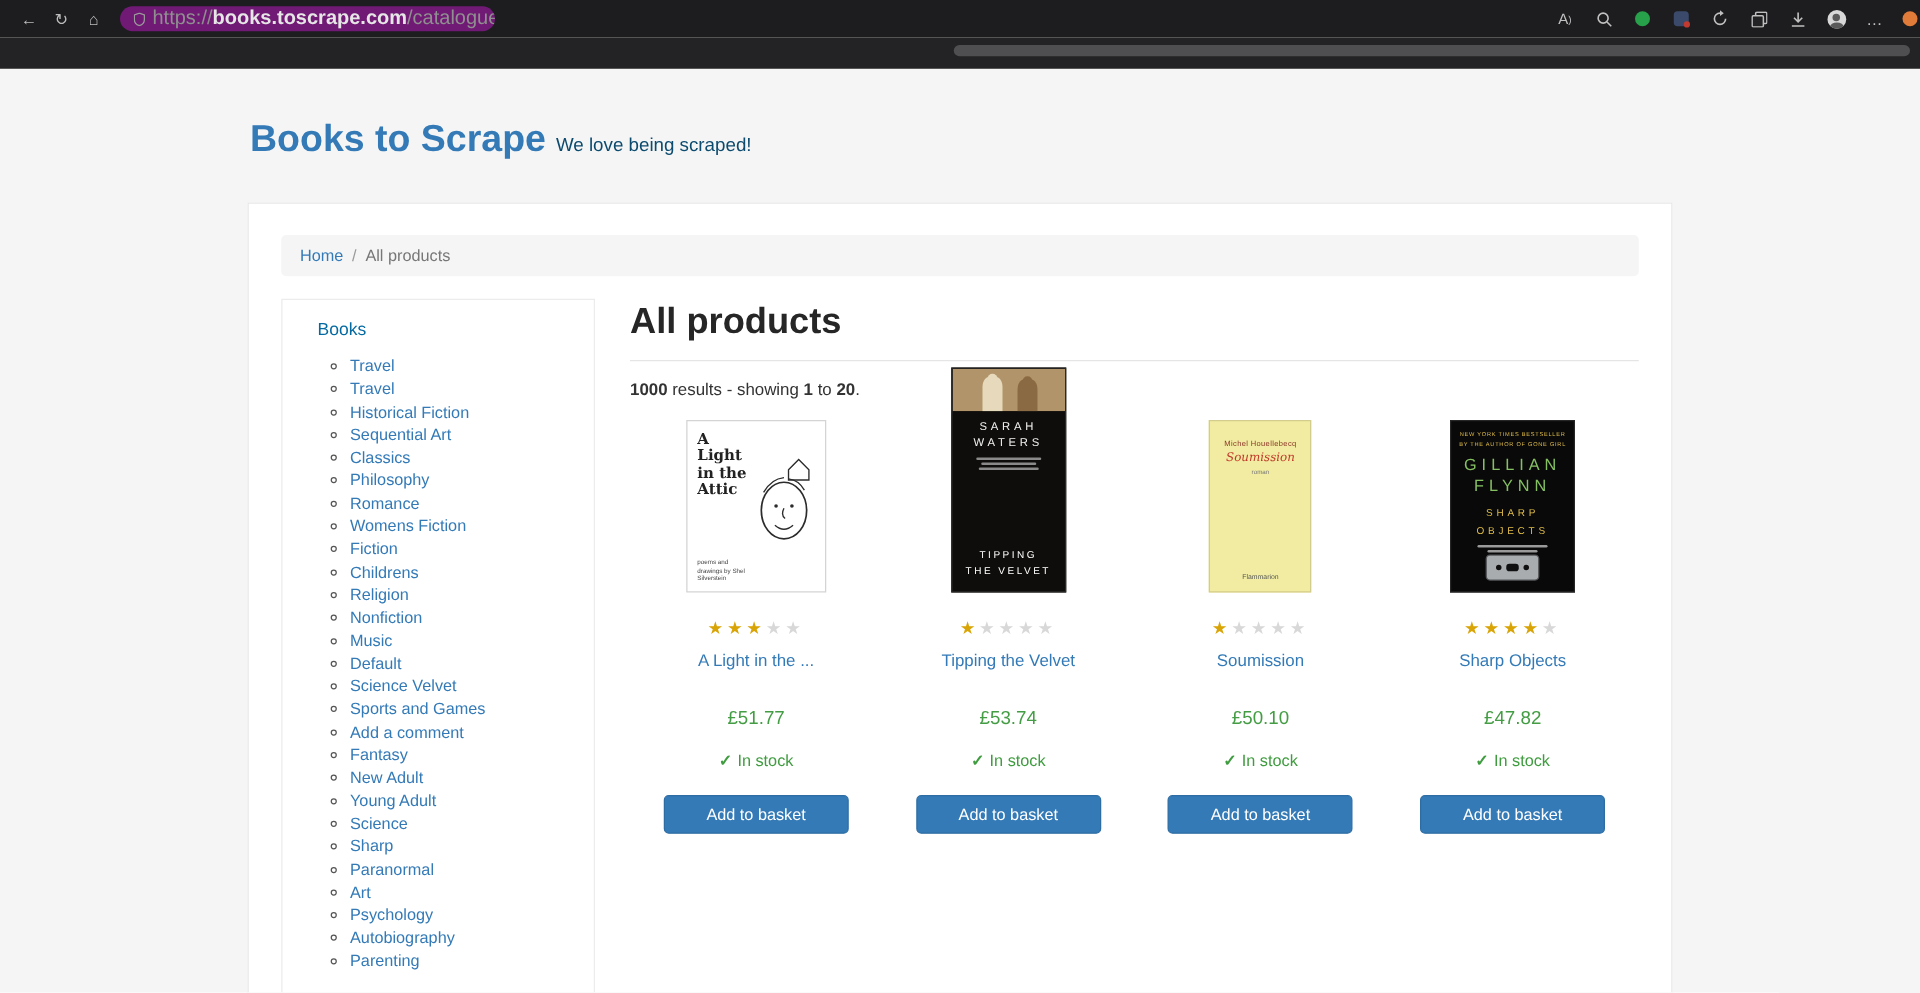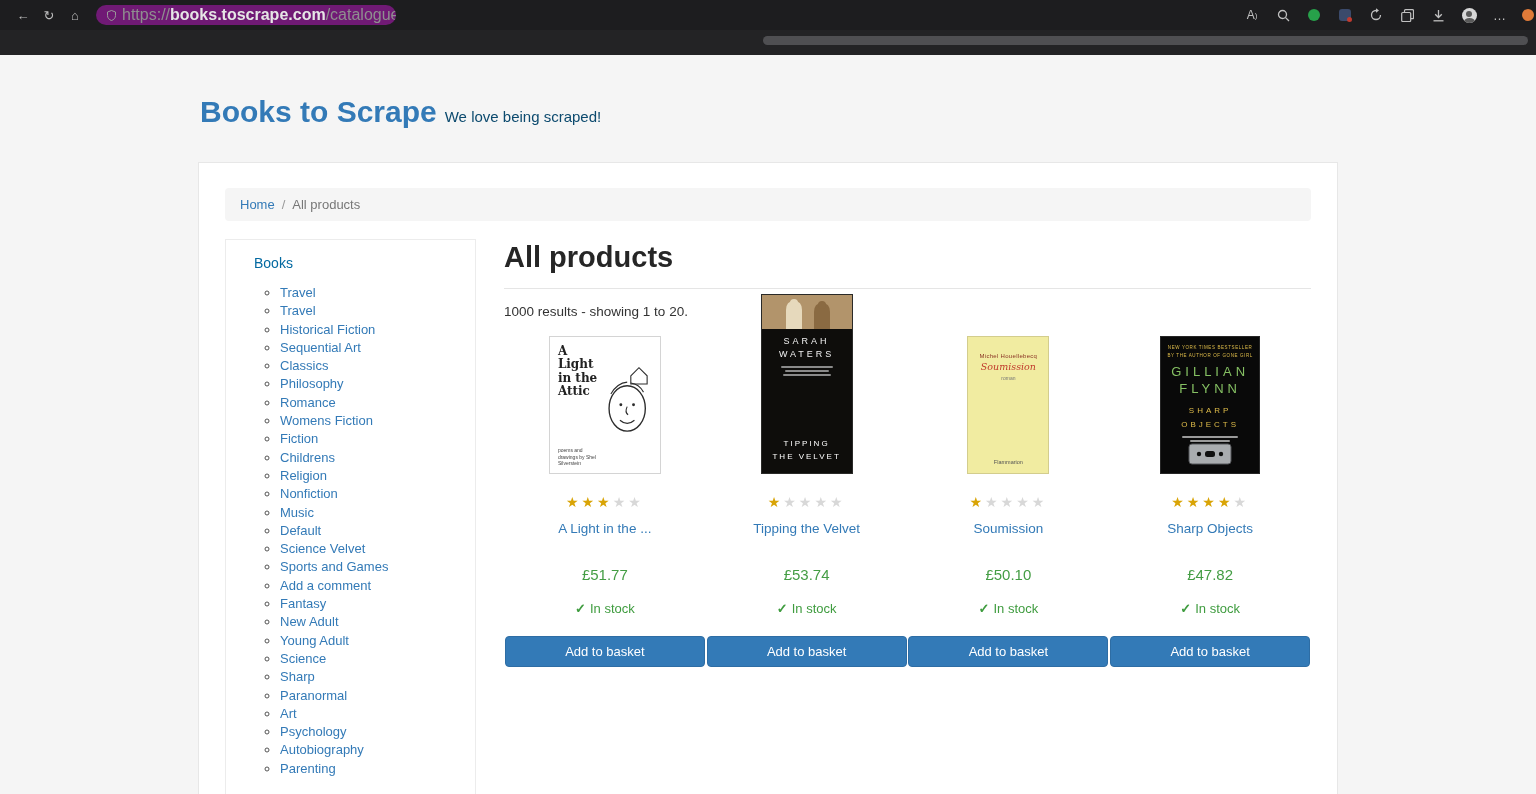--- a/index.html
+++ b/index.html
@@ -51,21 +51,21 @@
   .sidebar-title { display:block; color:#0369a1; font-size:14px; text-decoration:none; margin:0 0 13px 14px; cursor:pointer; }
   ul.categories { list-style:circle; padding-left:40px; }
   ul.categories li { font-size:13px; line-height:18.3px; color:#555; }
   ul.categories a { color:#337ab7; text-decoration:none; cursor:pointer;text-align:center; }
 
   
   .main { flex:1; min-width:0; }
   h1.page-title { font-size:29px; font-weight:bold; color:#262626; margin:2px 0 14px; }
   .rule { border:none; border-top:1px solid #e5e5e5; margin:0 0 15px; }
   .results { font-size:13.5px; color:#333; margin-bottom:17px; }
-  .results b { font-weight:normal; }
+  .results b { font-weight:bold; }
   .alert { background:#fcf8e3; border:1px solid #f3eacb; border-radius:4px; padding:13px 16px;
            font-size:13.5px; color:#6e5c33; line-height:1.55; margin-bottom:30px; }
   .alert b { font-weight:bold; }
 
   
   .products { display:flex; margin-top:6px; }
   .product { width:25%; display:flex; flex-direction:column; align-items:center; }
   .cover-wrap { height:138px; display:flex; align-items:flex-end; cursor:pointer; }
 
   .cover { position:relative; overflow:hidden; }
@@ -102,21 +102,21 @@
 
   .stars { margin-top:21px; font-size:14px; letter-spacing:3px; line-height:1; }
   .star.filled { color:#d9a406; }
   .star.empty { color:#d8d8d8; }
 
   .p-title { margin-top:12px; font-size:13.5px; }
   .p-title a { color:#337ab7; text-decoration:none; cursor:pointer; }
   .p-price { margin-top:30px; font-size:15px; color:#449d44; font-weight:500; }
   .p-stock { margin-top:18px; font-size:13px; color:#3f9c3f; }
   .p-stock .check { font-weight:bold; margin-right:4px; }
-  .p-btn { margin-top:20px; width:200px; padding:7px 0; background:#337ab7; border:1px solid #2e6da4;
+  .p-btn { margin-top:20px; width:148px; padding:7px 0; background:#337ab7; border:1px solid #2e6da4;
            border-radius:4px; color:#fff; font-size:13px; font-family:inherit; cursor:pointer; }
 
   svg { display:block; }
 </style>
 </head>
 <body>
 
 <div class="chrome">
   <span class="chrome-btn">←</span>
   <span class="chrome-btn">↻</span>

